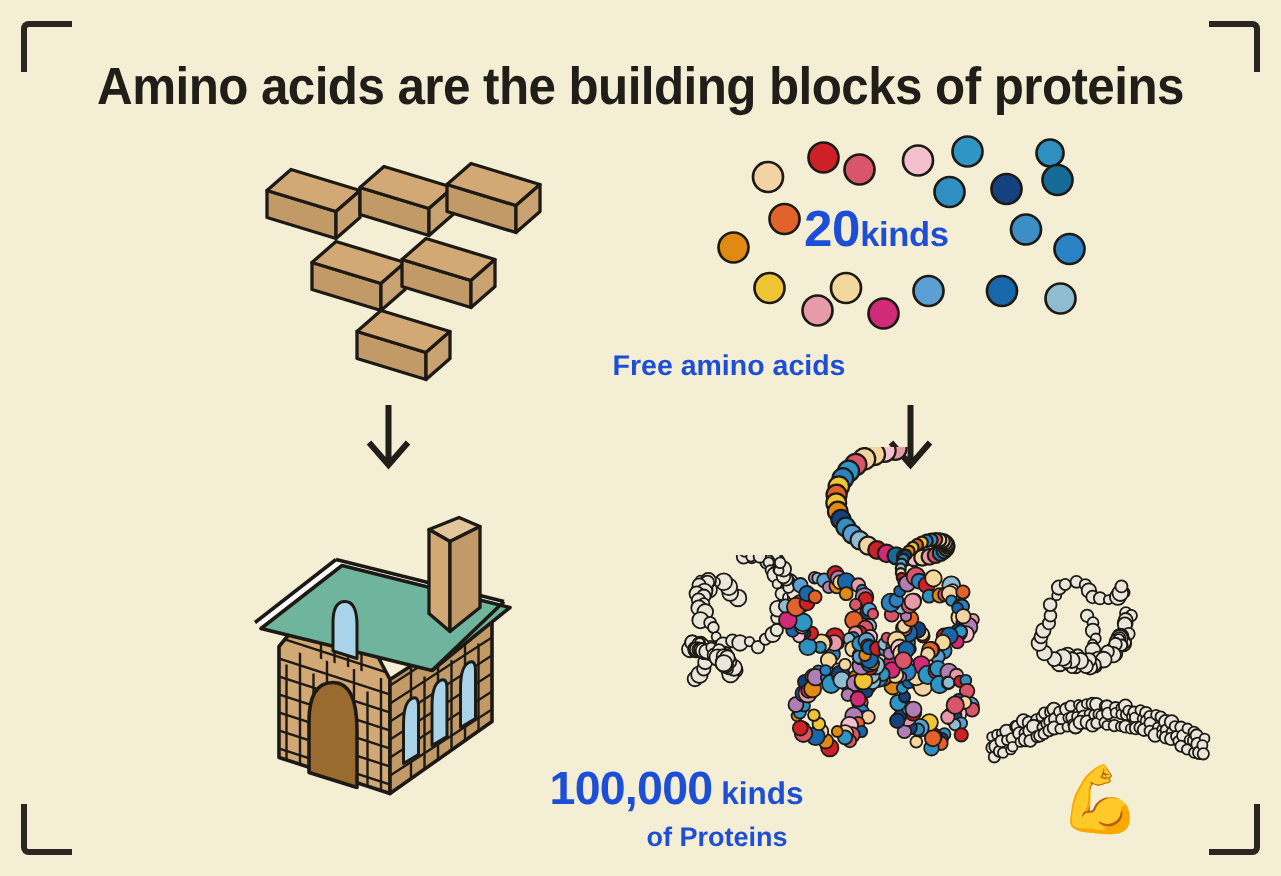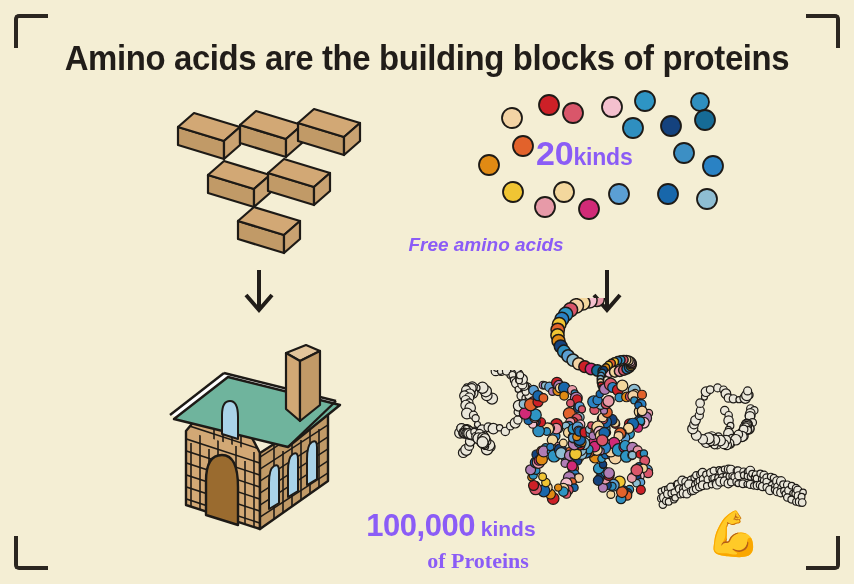--- a/index.html
+++ b/index.html
@@ -41,50 +41,48 @@
     font-family: "Liberation Sans Narrow", "Liberation Sans", sans-serif;
     transform: scaleX(0.94);
   }
 
   
   .layer { position: absolute; }
 
   
   .label {
     position: absolute;
-    color: #8b5cf6;
+    color: #1d4ed8;
     font-weight: bold;
     white-space: nowrap;
   }
   #kinds-20 {
     left: 536px; top: 134px;
     font-size: 23px;
     letter-spacing: -0.2px;
   }
   #kinds-20 .big { font-size: 34px; }
   #free-label {
     left: 0; right: 0; top: 234px;
     text-align: center;
     font-size: 19px;
-    font-style: italic;
   }
   #free-label .inner { display: inline-block; margin-left: 118px; }
 
   #proteins-count {
     left: 0; right: 0; top: 508px;
     text-align: center;
     font-size: 21px;
   }
   #proteins-count .inner { display: inline-block; margin-left: 48px; }
   #proteins-count .big { font-size: 31px; letter-spacing: -0.5px; }
   #proteins-of {
     left: 0; right: 0; top: 548px;
     text-align: center;
-    font-size: 22px;
-    font-family: Liberation Serif, serif;
+    font-size: 18px;
   }
   #proteins-of .inner { display: inline-block; margin-left: 102px; }
 
   #bicep {
     position: absolute;
     left: 706px; top: 506px;
     width: 56px; height: 56px;
     font-size: 44px;
     line-height: 56px;
   }

